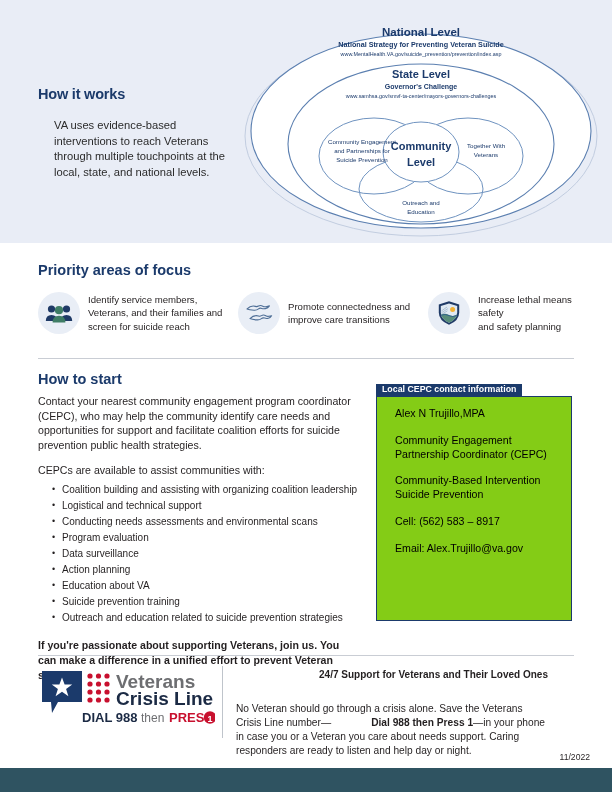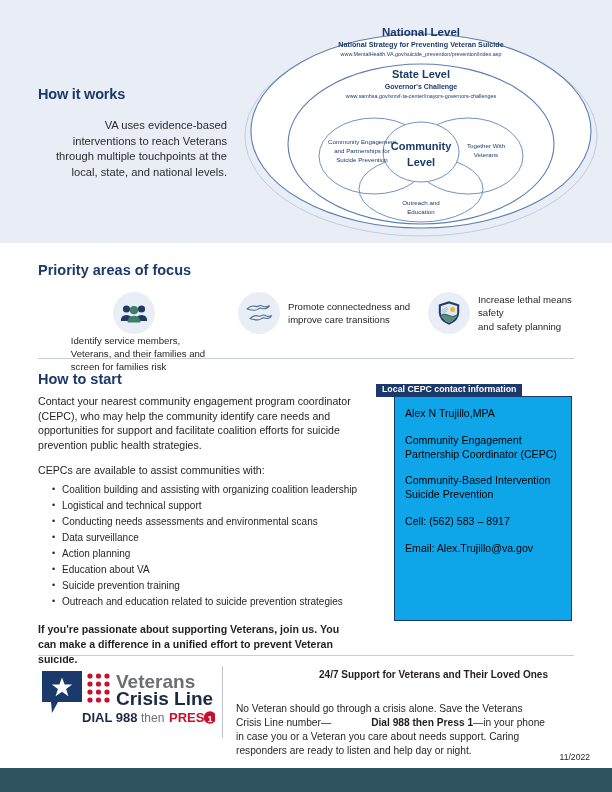--- a/index.html
+++ b/index.html
@@ -20,41 +20,41 @@
   }
   .how-works{
     position:absolute;left:38px;top:86px;width:205px;
   }
   .how-works h2{
     margin:0 0 7px 0;
     font-size:14.5px;font-weight:bold;color:#1b3a6b;
     letter-spacing:-0.2px;
   }
   .how-works p{
-    margin:16px;font-size:11.2px;line-height:15.6px;color:#2b2b2b;text-align:right;
+    margin:16px;font-size:11.2px;line-height:15.6px;color:#2b2b2b;
   }
 
   
   .venn{
     position:absolute;left:243px;top:16px;width:356px;height:222px;
   }
   .venn svg{display:block;}
 
   
 
   
   .priority{
     position:absolute;left:38px;top:262px;width:540px;
   }
   .priority h2{
     margin:0 0 14px 0;font-size:14.5px;font-weight:bold;color:#1b3a6b;
   }
   .prio-row{display:flex;align-items:flex-start;}
   .prio-item{display:flex;align-items:center;}
-  .prio-item.i1{width:200px;flex-direction:column;}
+  .prio-item.i1{width:200px;}
   .prio-item.i2{width:190px;}
   .prio-item.i3{width:150px;}
   .prio-icon{
     width:42px;height:42px;border-radius:50%;background:#e9eef6;
     flex:0 0 42px;margin-right:8px;
     display:flex;align-items:center;justify-content:center;
   }
   .prio-text{font-size:9.6px;line-height:13.2px;color:#231f20;}
 
   .hr{
@@ -83,24 +83,23 @@
   
   .contact{
     position:absolute;left:376px;top:378px;width:196px;
   }
   .contact-tab{
     display:inline-block;background:#1b3a6b;color:#ffffff;
     font-size:8.8px;font-weight:bold;padding:0 6px 3px 6px;
     position:relative;z-index:2;
   }
   .contact-body{
-    border:1.2px solid #1b3a6b;padding:10px 10px 12px 10px;
+    border:1.2px solid #1b3a6b;padding:10px 10px 12px 18px;
     margin-top:-1px;height:225px;box-sizing:border-box;
-    background:#0ea5e9;
-    margin-left:18px;
+    background:#84cc16;
   }
   .contact-body div{
     font-family:"Liberation Sans", sans-serif;
     font-size:10.6px;line-height:13.8px;color:#000;
     margin-bottom:13px;
   }
   .contact-body div:last-child{margin-bottom:0;}
 
   
   .vcl{
@@ -188,21 +187,21 @@
             <path d="M0.8 18 q0 -6 5.7 -6 q5.7 0 5.7 6 z" fill="#1f3a66"></path>
             <circle cx="21.5" cy="6" r="3.6" fill="#1f3a66"></circle>
             <path d="M15.8 18 q0 -6 5.7 -6 q5.7 0 5.7 6 z" fill="#1f3a66"></path>
             <circle cx="14" cy="7.2" r="4.1" fill="#3f7d65"></circle>
             <path d="M7.6 19.6 q0 -6.8 6.4 -6.8 q6.4 0 6.4 6.8 z" fill="#3f7d65"></path>
           </svg>
         </div>
         <div class="prio-text">
           <span>Identify service members,</span><br>
           <span>Veterans, and their families and</span><br>
-          <span>screen for families risk</span>
+          <span>screen for suicide reach</span>
         </div>
       </div>
 
       <div class="prio-item i2">
         <div class="prio-icon">
           <svg width="28" height="24" viewBox="0 0 28 24">
             <path d="M2 8 q4 -4 8.5 -2.6 q1.6 .5 3 -.4 q2 -1.2 4.3 .2 q1.4 .9 3.2 .5 l3.4 -.8
                      q-1.4 2.2 -4 2.7 q-2 .4 -3.6 -.2 q-1.9 -.7 -3.3 .5 q-1.8 1.5 -4.4 1.3 Q4 9 2 8 z" fill="none" stroke="#4e6e96" stroke-width="1.1" stroke-linejoin="round"></path>
             <path d="M5 17.6 q4 -4 8.5 -2.6 q1.6 .5 3 -.4 q2 -1.2 4.3 .2 q1.4 .9 3.2 .5 l2.6 -.6
                      q-1.4 2.2 -3.3 2.6 q-2 .4 -3.6 -.2 q-1.9 -.7 -3.3 .5 q-1.8 1.5 -4.4 1.3 Q7 18.6 5 17.6 z" fill="none" stroke="#4e6e96" stroke-width="1.1" stroke-linejoin="round"></path>
@@ -237,20 +236,21 @@
   <div class="hr" style="top:358px;"></div>
 
   <div class="start">
     <h2>How to start</h2>
     <p>Contact your nearest community engagement program coordinator (CEPC), who may help the community identify care needs and opportunities for support and facilitate coalition efforts for suicide prevention public health strategies.</p>
     <p style="margin-bottom:4px;">CEPCs are available to assist communities with:</p>
     <ul>
       <li>Coalition building and assisting with organizing coalition leadership</li>
       <li>Logistical and technical support</li>
       <li>Conducting needs assessments and environmental scans</li>
+      <li>Program evaluation</li>
       <li>Data surveillance</li>
       <li>Action planning</li>
       <li>Education about VA</li>
       <li>Suicide prevention training</li>
       <li>Outreach and education related to suicide prevention strategies</li>
     </ul>
     <p class="closing">If you're passionate about supporting Veterans, join us. You can make a difference in a unified effort to prevent Veteran suicide.</p>
   </div>
 
   <div class="contact">

